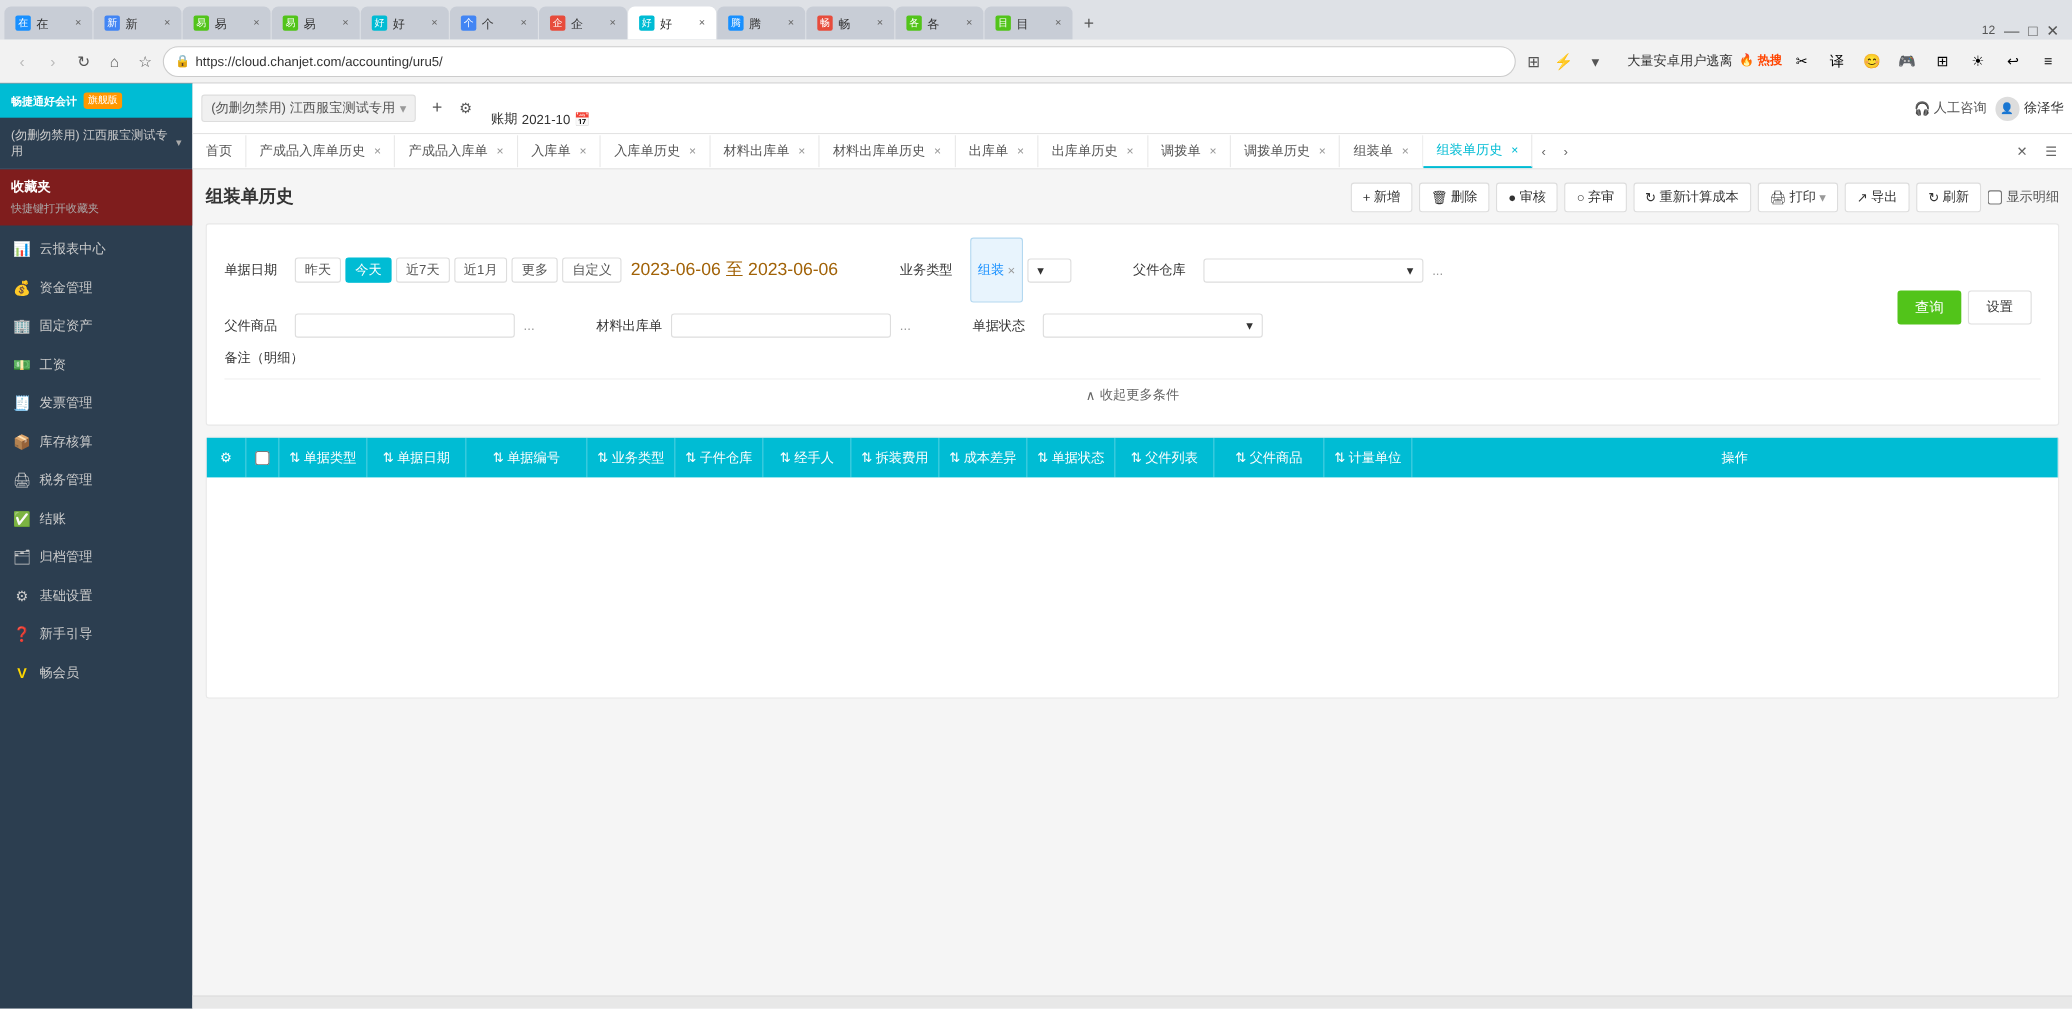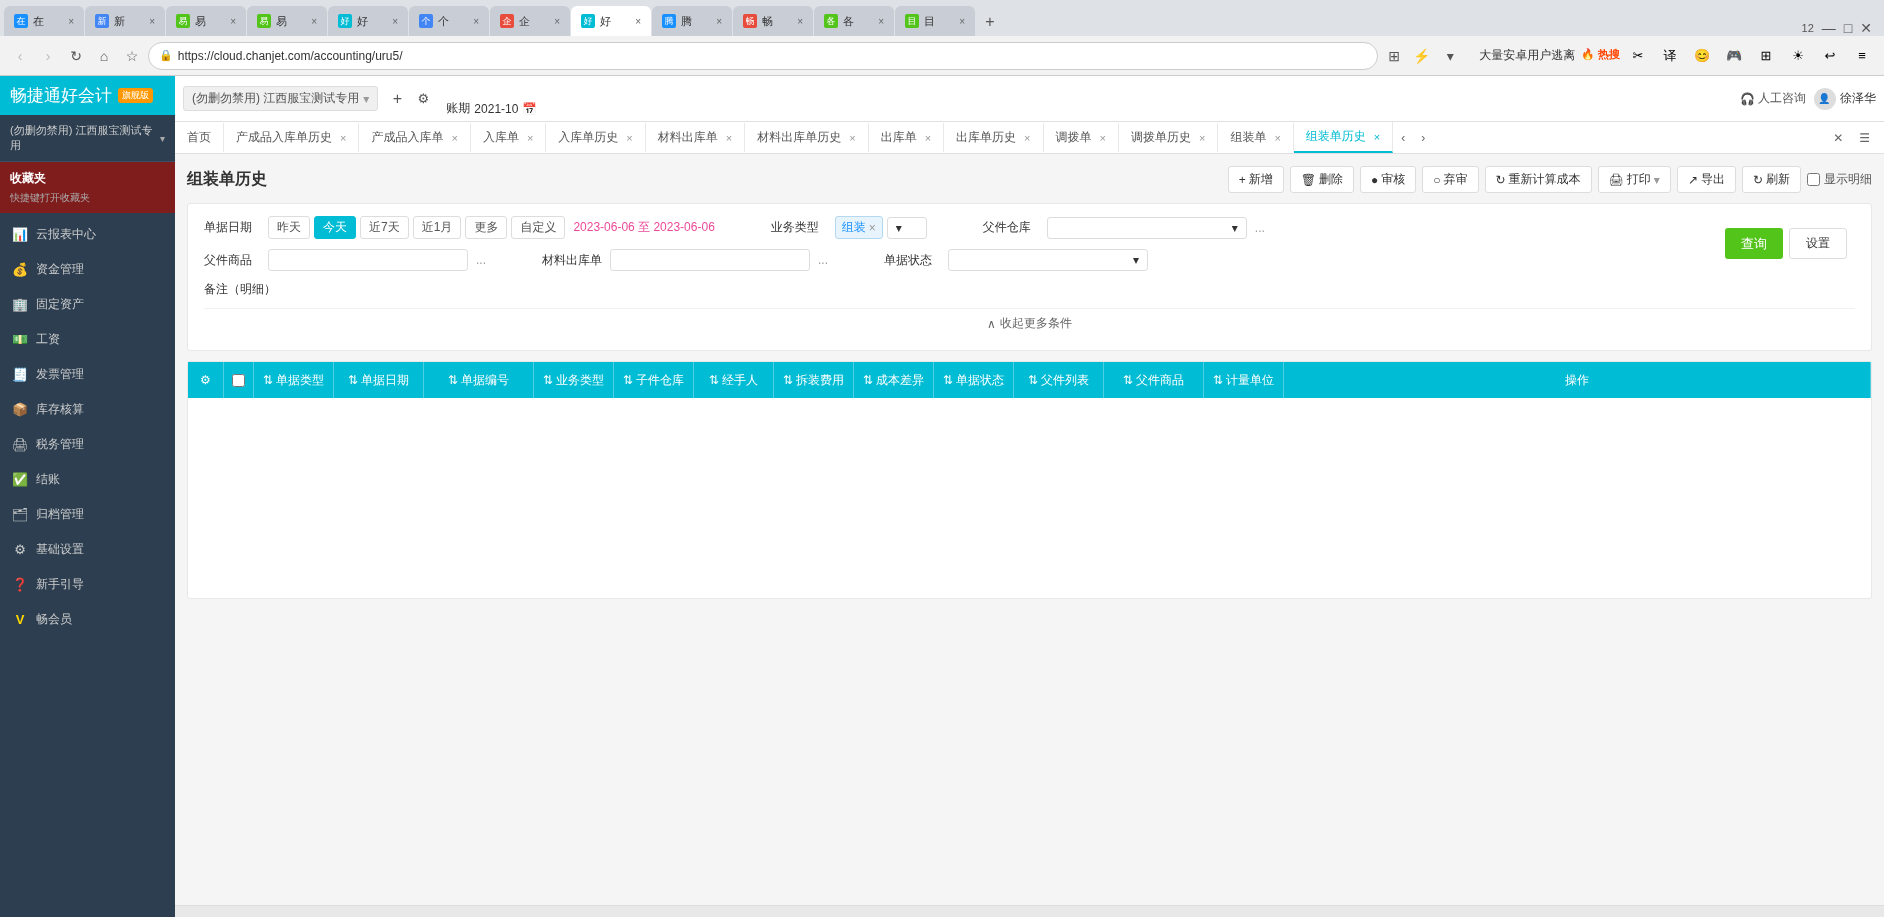--- a/index.html
+++ b/index.html
@@ -24,21 +24,21 @@
     .hot-search { color: #ff4400; font-size: 11px; font-weight: bold; }
     .nav-tools { display: flex; gap: 4px; }
     .nav-tool { width: 28px; height: 28px; display: flex; align-items: center; justify-content: center; font-size: 13px; cursor: pointer; }
 
     
     .app-container { display: flex; height: calc(917px - 76px); }
 
     
     .sidebar { width: 175px; background: #2c3e50; display: flex; flex-direction: column; flex-shrink: 0; }
     .sidebar-header { background: #00bcd4; padding: 8px 10px; display: flex; align-items: center; gap: 6px; }
-    .sidebar-logo { color: white; font-weight: normal; font-size: 17px; }
+    .sidebar-logo { color: white; font-weight: bold; font-size: 10px; }
     .sidebar-badge { background: #ff9800; color: white; font-size: 9px; padding: 1px 4px; border-radius: 3px; }
 
     .sidebar-company { display: flex; align-items: center; padding: 8px 10px; border-bottom: 1px solid #3d5166; }
     .sidebar-company-name { color: #ccc; font-size: 11px; flex: 1; }
     .sidebar-arrow { color: #aaa; font-size: 10px; }
 
     .sidebar-favorites { background: #7f1d1d; padding: 8px 10px; }
     .favorites-title { color: #fff; font-size: 12px; font-weight: bold; margin-bottom: 4px; }
     .favorites-hint { color: #aaa; font-size: 10px; }
 
@@ -77,22 +77,22 @@
     .settings-btn { background: #fff; color: #333; border: 1px solid #ddd; padding: 6px 16px; border-radius: 3px; cursor: pointer; font-size: 12px; }
 
     
     .filter-area { background: #fff; border: 1px solid #e8e8e8; border-radius: 3px; padding: 12px 16px; margin-bottom: 10px; }
     .filter-row { display: flex; align-items: center; gap: 16px; margin-bottom: 10px; }
     .filter-row:last-child { margin-bottom: 0; }
     .filter-label { color: #333; font-size: 12px; min-width: 56px; }
     .date-filter { display: flex; align-items: center; gap: 4px; }
     .date-btn { padding: 2px 8px; border: 1px solid #ddd; border-radius: 3px; cursor: pointer; color: #555; font-size: 12px; background: #fff; }
     .date-btn.active { background: #00bcd4; color: #fff; border-color: #00bcd4; }
-    .date-range { color: #ec4899; font-size: 12px; }
-    .filter-tag { display: inline-flex; align-items: center; gap: 3px; background: #e8f4fd; border: 1px solid #b3d8f0; border-radius: 3px; padding: 2px 6px; color: #1890ff; font-size: 12px; }
+    .date-range { color: #a16207; font-size: 16px; }
+    .filter-tag { display: inline-flex; align-items: center; gap: 3px; background: #e8f4fd; border: 1px solid #b3d8f0; border-radius: 3px; padding: 20px 6px; color: #1890ff; font-size: 12px; }
     .filter-tag .tag-close { cursor: pointer; color: #999; }
     .filter-dropdown { display: flex; align-items: center; gap: 3px; border: 1px solid #ddd; border-radius: 3px; padding: 3px 8px; background: #fff; cursor: pointer; color: #333; font-size: 12px; min-width: 80px; }
     .filter-input { border: 1px solid #ddd; border-radius: 3px; padding: 3px 8px; font-size: 12px; min-width: 150px; }
     .filter-more-btn { display: flex; align-items: center; gap: 2px; color: #999; cursor: pointer; font-size: 12px; }
     .collapse-btn { display: flex; align-items: center; gap: 4px; color: #666; cursor: pointer; font-size: 12px; padding: 6px 0; justify-content: center; border-top: 1px solid #f0f0f0; margin-top: 6px; }
 
     
     .table-container { background: #fff; border: 1px solid #e8e8e8; border-radius: 3px; }
     .table-header { display: flex; align-items: center; background: #00bcd4; color: #fff; font-size: 12px; height: 36px; }
     .th-cell { display: flex; align-items: center; justify-content: center; padding: 0 8px; border-right: 1px solid rgba(255,255,255,0.3); height: 100%; font-size: 12px; gap: 3px; flex-shrink: 0; }

